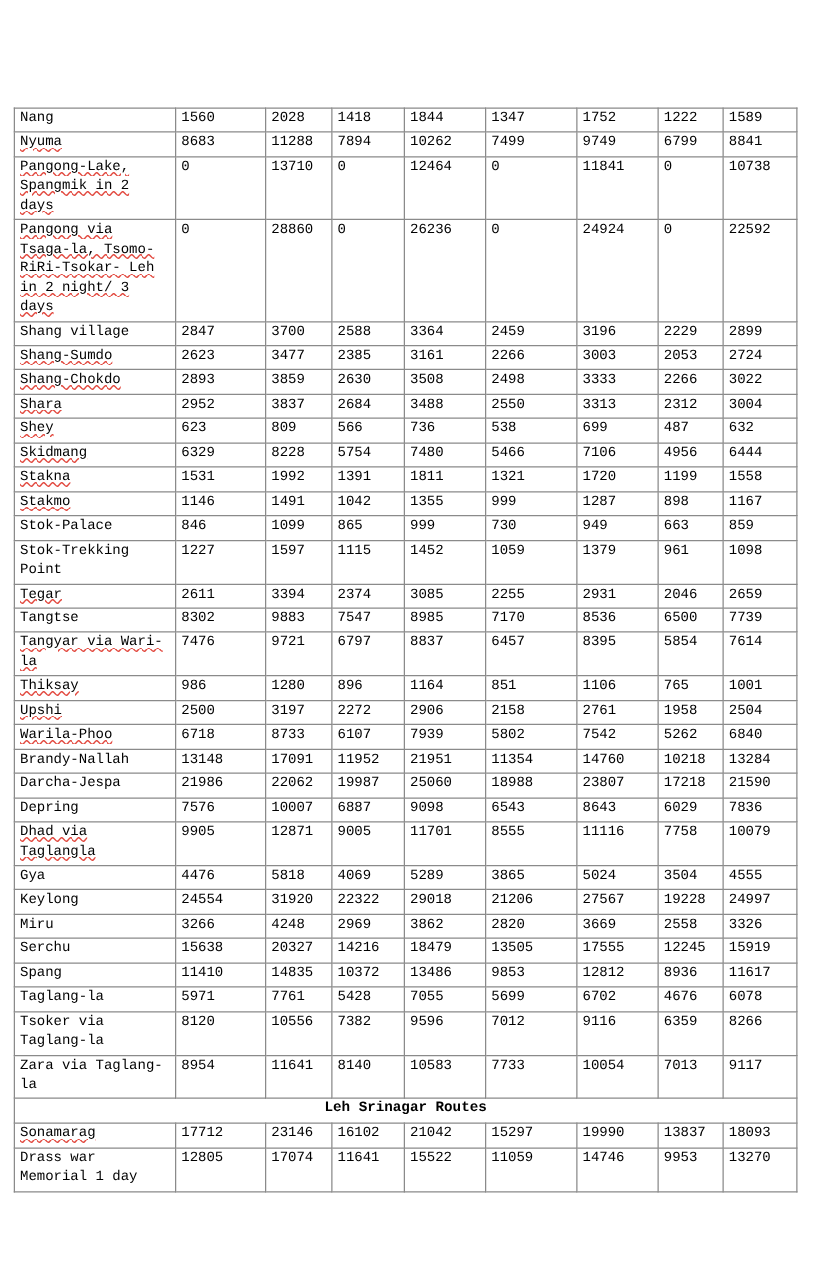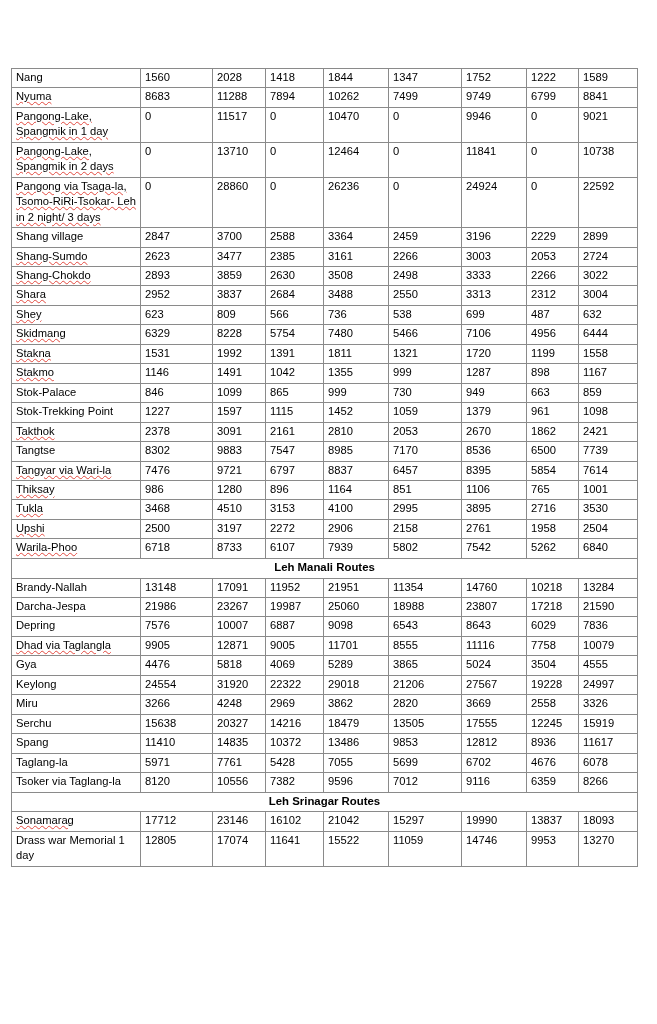--- a/index.html
+++ b/index.html
@@ -16,22 +16,23 @@
   }
   #page {
     position: relative;
     width: 657px;
     height: 1024px;
     background: #ffffff;
   }
   #table-wrap {
     position: absolute;
     left: 11px;
-    top: 68px;
+    top: 86px;
     width: 626px;
+    font-family: Liberation Mono, monospace;
   }
   table.routes {
     border-collapse: collapse;
     width: 626px;
     table-layout: fixed;
     font-size: 11.2px;
     line-height: 1.38;
   }
   table.routes td {
     border: 1px solid #8a8a8a;
@@ -107,31 +108,20 @@
             <td class="val">8683</td>
             <td class="val">11288</td>
             <td class="val">7894</td>
             <td class="val">10262</td>
             <td class="val">7499</td>
             <td class="val">9749</td>
             <td class="val">6799</td>
             <td class="val">8841</td>
           </tr>
           <tr>
-            <td class="name"><span class="sp">Pangong-Lake, Spangmik in 1 day</span></td>
-            <td class="val">0</td>
-            <td class="val">11517</td>
-            <td class="val">0</td>
-            <td class="val">10470</td>
-            <td class="val">0</td>
-            <td class="val">9946</td>
-            <td class="val">0</td>
-            <td class="val">9021</td>
-          </tr>
-          <tr>
             <td class="name"><span class="sp">Pangong-Lake, Spangmik in 2 days</span></td>
             <td class="val">0</td>
             <td class="val">13710</td>
             <td class="val">0</td>
             <td class="val">12464</td>
             <td class="val">0</td>
             <td class="val">11841</td>
             <td class="val">0</td>
             <td class="val">10738</td>
           </tr>
@@ -250,29 +240,29 @@
             <td class="val">1227</td>
             <td class="val">1597</td>
             <td class="val">1115</td>
             <td class="val">1452</td>
             <td class="val">1059</td>
             <td class="val">1379</td>
             <td class="val">961</td>
             <td class="val">1098</td>
           </tr>
           <tr>
-            <td class="name"><span class="sp">Takthok</span></td>
-            <td class="val">2378</td>
-            <td class="val">3091</td>
-            <td class="val">2161</td>
-            <td class="val">2810</td>
-            <td class="val">2053</td>
-            <td class="val">2670</td>
-            <td class="val">1862</td>
-            <td class="val">2421</td>
+            <td class="name"><span class="sp">Tegar</span></td>
+            <td class="val">2611</td>
+            <td class="val">3394</td>
+            <td class="val">2374</td>
+            <td class="val">3085</td>
+            <td class="val">2255</td>
+            <td class="val">2931</td>
+            <td class="val">2046</td>
+            <td class="val">2659</td>
           </tr>
           <tr>
             <td class="name">Tangtse</td>
             <td class="val">8302</td>
             <td class="val">9883</td>
             <td class="val">7547</td>
             <td class="val">8985</td>
             <td class="val">7170</td>
             <td class="val">8536</td>
             <td class="val">6500</td>
@@ -294,31 +284,20 @@
             <td class="val">986</td>
             <td class="val">1280</td>
             <td class="val">896</td>
             <td class="val">1164</td>
             <td class="val">851</td>
             <td class="val">1106</td>
             <td class="val">765</td>
             <td class="val">1001</td>
           </tr>
           <tr>
-            <td class="name"><span class="sp">Tukla</span></td>
-            <td class="val">3468</td>
-            <td class="val">4510</td>
-            <td class="val">3153</td>
-            <td class="val">4100</td>
-            <td class="val">2995</td>
-            <td class="val">3895</td>
-            <td class="val">2716</td>
-            <td class="val">3530</td>
-          </tr>
-          <tr>
             <td class="name"><span class="sp">Upshi</span></td>
             <td class="val">2500</td>
             <td class="val">3197</td>
             <td class="val">2272</td>
             <td class="val">2906</td>
             <td class="val">2158</td>
             <td class="val">2761</td>
             <td class="val">1958</td>
             <td class="val">2504</td>
           </tr>
@@ -326,38 +305,35 @@
             <td class="name"><span class="sp">Warila-Phoo</span></td>
             <td class="val">6718</td>
             <td class="val">8733</td>
             <td class="val">6107</td>
             <td class="val">7939</td>
             <td class="val">5802</td>
             <td class="val">7542</td>
             <td class="val">5262</td>
             <td class="val">6840</td>
           </tr>
-          <tr class="section">
-            <td colspan="9">Leh Manali Routes</td>
-          </tr>
           <tr>
             <td class="name">Brandy-Nallah</td>
             <td class="val">13148</td>
             <td class="val">17091</td>
             <td class="val">11952</td>
             <td class="val">21951</td>
             <td class="val">11354</td>
             <td class="val">14760</td>
             <td class="val">10218</td>
             <td class="val">13284</td>
           </tr>
           <tr>
             <td class="name">Darcha-Jespa</td>
             <td class="val">21986</td>
-            <td class="val">23267</td>
+            <td class="val">22062</td>
             <td class="val">19987</td>
             <td class="val">25060</td>
             <td class="val">18988</td>
             <td class="val">23807</td>
             <td class="val">17218</td>
             <td class="val">21590</td>
           </tr>
           <tr>
             <td class="name">Depring</td>
             <td class="val">7576</td>
@@ -450,20 +426,31 @@
             <td class="name">Tsoker via Taglang-la</td>
             <td class="val">8120</td>
             <td class="val">10556</td>
             <td class="val">7382</td>
             <td class="val">9596</td>
             <td class="val">7012</td>
             <td class="val">9116</td>
             <td class="val">6359</td>
             <td class="val">8266</td>
           </tr>
+          <tr>
+            <td class="name">Zara via Taglang-la</td>
+            <td class="val">8954</td>
+            <td class="val">11641</td>
+            <td class="val">8140</td>
+            <td class="val">10583</td>
+            <td class="val">7733</td>
+            <td class="val">10054</td>
+            <td class="val">7013</td>
+            <td class="val">9117</td>
+          </tr>
           <tr class="section">
             <td colspan="9">Leh Srinagar Routes</td>
           </tr>
           <tr>
             <td class="name"><span class="sp">Sonamarag</span></td>
             <td class="val">17712</td>
             <td class="val">23146</td>
             <td class="val">16102</td>
             <td class="val">21042</td>
             <td class="val">15297</td>

